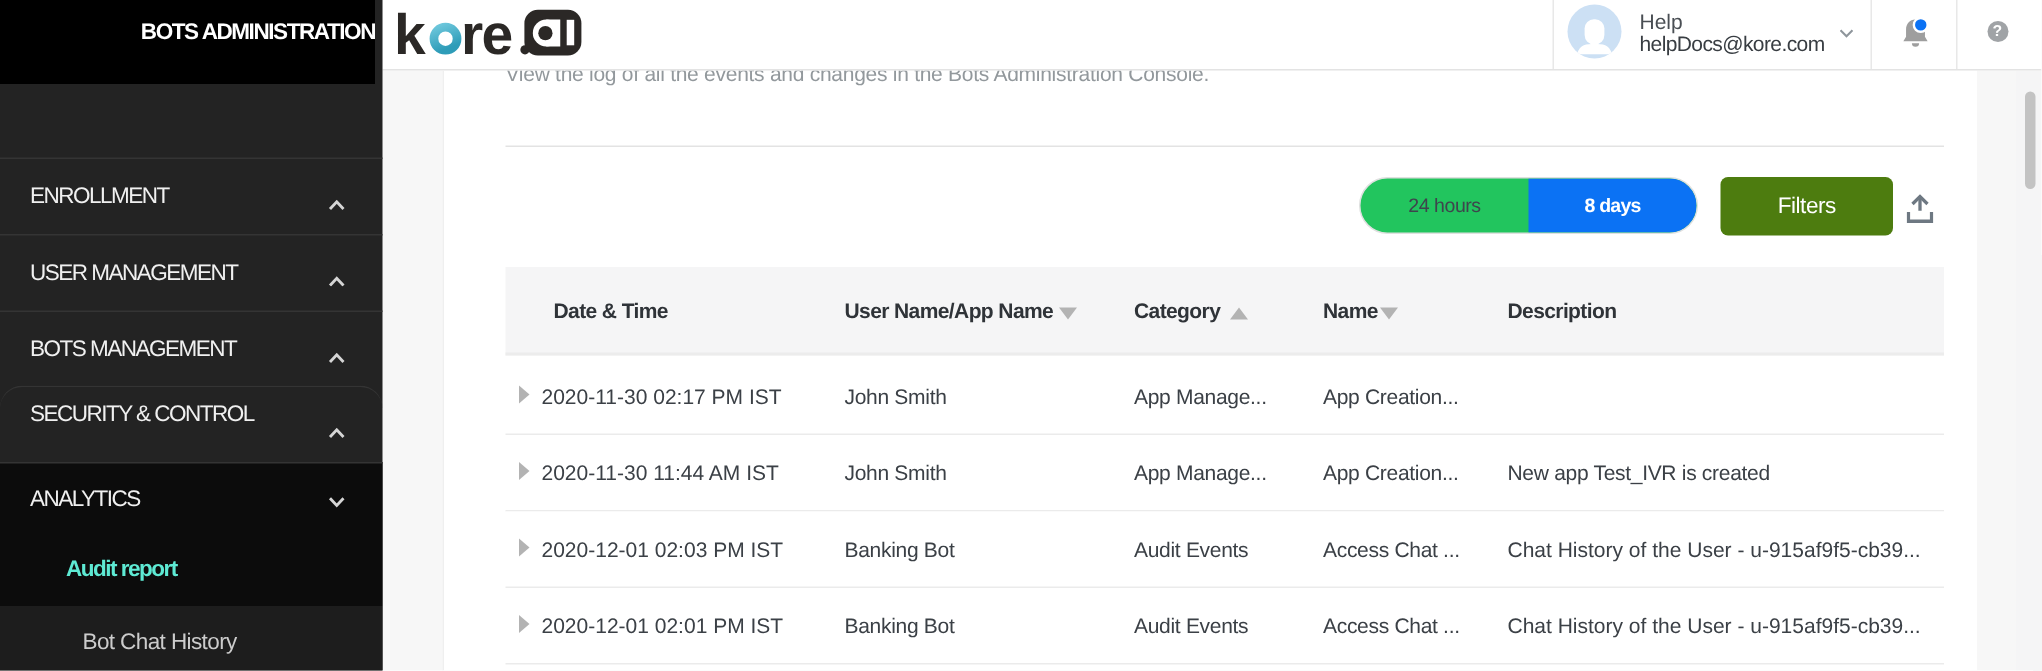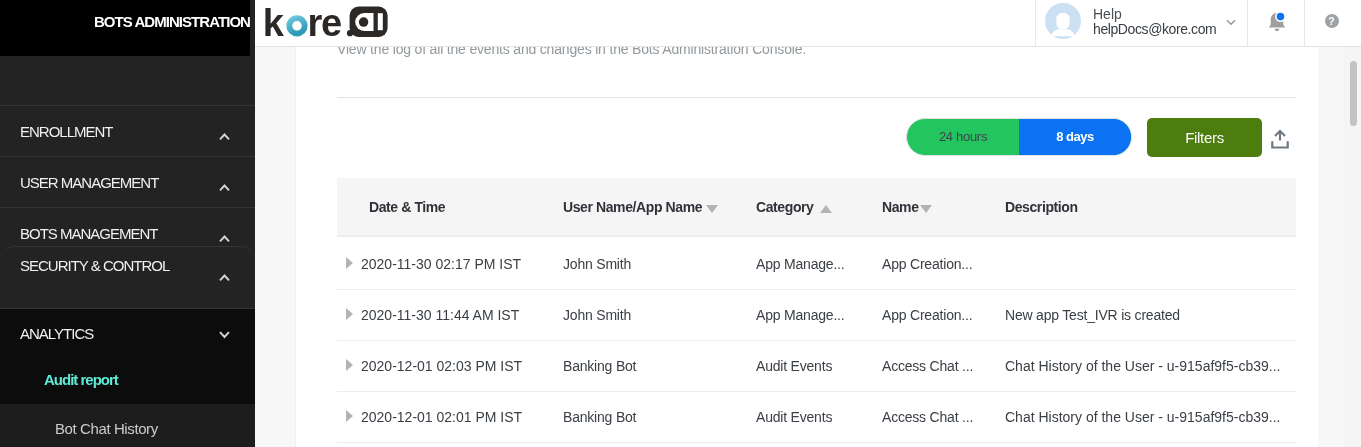--- a/index.html
+++ b/index.html
@@ -190,21 +190,21 @@
     <svg class="chev" style="top:26.6px;" width="11" height="7.5" viewBox="0 0 11 7.5">
         <path d="M1 6.3 L5.5 1.5 L10 6.3" fill="none" stroke="#d5d5d5" stroke-width="1.9"></path>
       </svg>
   </div>
   <div class="sb-item" style="top:207px; height:50px;">
       <span class="lbl">BOTS MANAGEMENT</span>
     <svg class="chev" style="top:26.6px;" width="11" height="7.5" viewBox="0 0 11 7.5">
         <path d="M1 6.3 L5.5 1.5 L10 6.3" fill="none" stroke="#d5d5d5" stroke-width="1.9"></path>
       </svg>
   </div>
-  <div class="sb-item" style="top:246px; height:37px;border-radius:15px;">
+  <div class="sb-item" style="top:257px; height:37px;border-radius:15px;">
       <span class="lbl">SECURITY &amp; CONTROL</span>
     <svg class="chev" style="top:26.6px;" width="11" height="7.5" viewBox="0 0 11 7.5">
         <path d="M1 6.3 L5.5 1.5 L10 6.3" fill="none" stroke="#d5d5d5" stroke-width="1.9"></path>
       </svg>
   </div>
   <div id="analytics-blk">
     <div class="sb-item" style="top:0; height:48px; border-top:1px solid #343434;padding-left:28px;">
         <span class="lbl">ANALYTICS</span>
       <svg class="chev" style="top:22.3px;" width="11" height="7.5" viewBox="0 0 11 7.5">
           <path d="M1 1.2 L5.5 6 L10 1.2" fill="none" stroke="#d5d5d5" stroke-width="1.9"></path>

